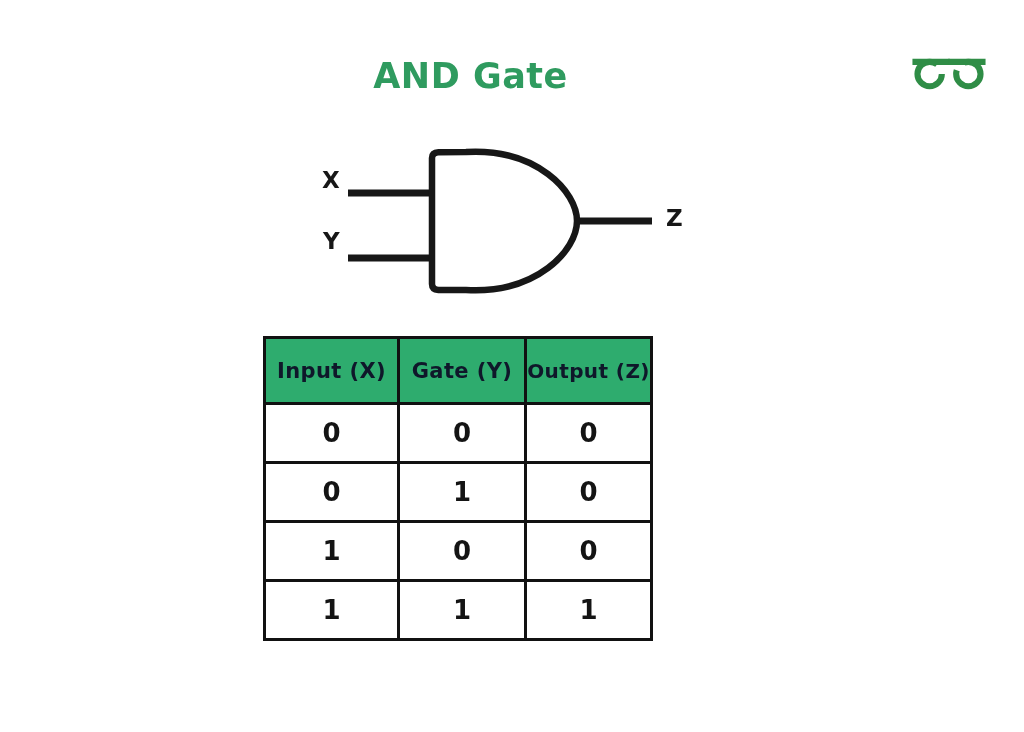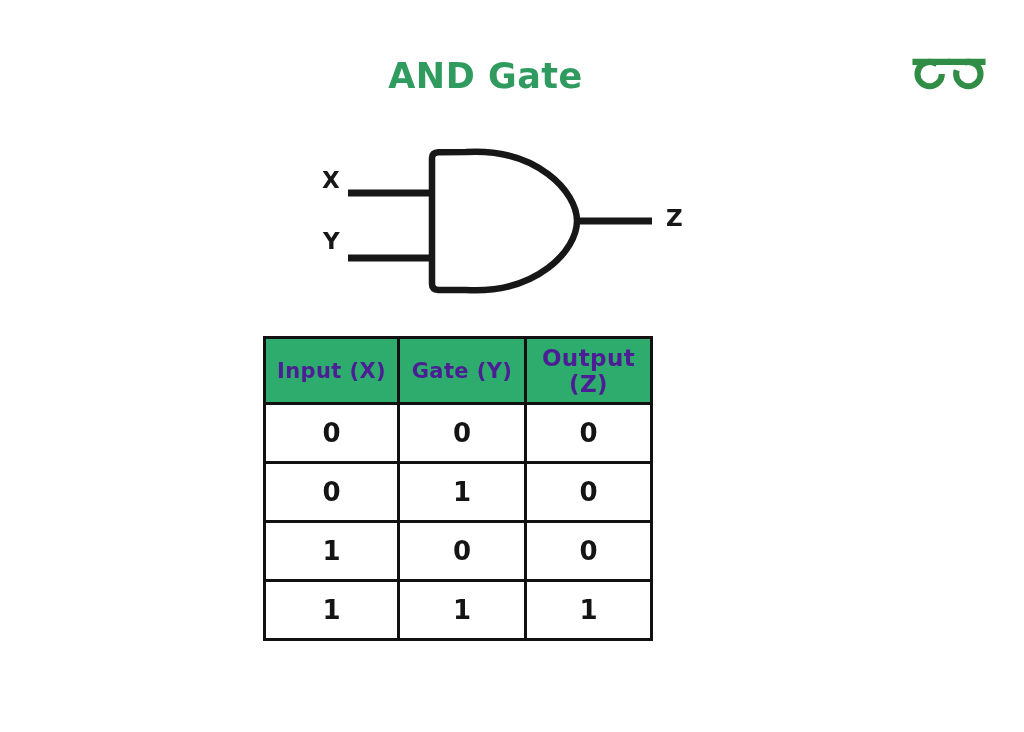--- a/index.html
+++ b/index.html
@@ -2,21 +2,21 @@
 <html><head>
 <meta charset="utf-8">
 <style>
   html,body { margin:0; padding:0; background:#ffffff; }
   .canvas {
     position:relative; width:1024px; height:732px; background:#ffffff;
     font-family:"DejaVu Sans", sans-serif; overflow:hidden;
   }
   
   .page-title {
-    position:absolute; left:15px; top:56px; width:941px;
+    position:absolute; left:0; top:56px; width:941px;
     text-align:center; font-size:35px; font-weight:700;
     color:#2f9b5f; letter-spacing:0.5px;
   }
   
   .logo { position:absolute; left:906px; top:38px; width:86px; height:62px; }
   
   .gate-svg { position:absolute; left:280px; top:130px; width:420px; height:180px; }
   .gate-label {
     position:absolute; font-size:23px; font-weight:600; color:#171717;
     font-family:"DejaVu Sans", sans-serif;
@@ -28,24 +28,24 @@
   .truth-table {
     position:absolute; left:263px; top:336px;
     border-collapse:collapse; table-layout:fixed;
     border:2px solid #111111;
   }
   .truth-table th, .truth-table td {
     border:3px solid #111111; text-align:center; vertical-align:middle;
     padding:0;
   }
   .truth-table th {
-    background:#2eac6e; color:#4c1d95; height:63px;
+    background:#2eac6e; color:#0f172a; height:63px;
     font-size:21px; font-weight:700; letter-spacing:0.4px;
   }
-  .truth-table th.small { font-size:23px; }
+  .truth-table th.small { font-size:20px; }
   .truth-table td {
     background:#ffffff; color:#141414; height:56px;
     font-size:26px; font-weight:700;
   }
   .col-a { width:134px; } .col-b { width:127px; } .col-c { width:126px; }
 </style>
 </head>
 <body>
 
 <div class="canvas">

